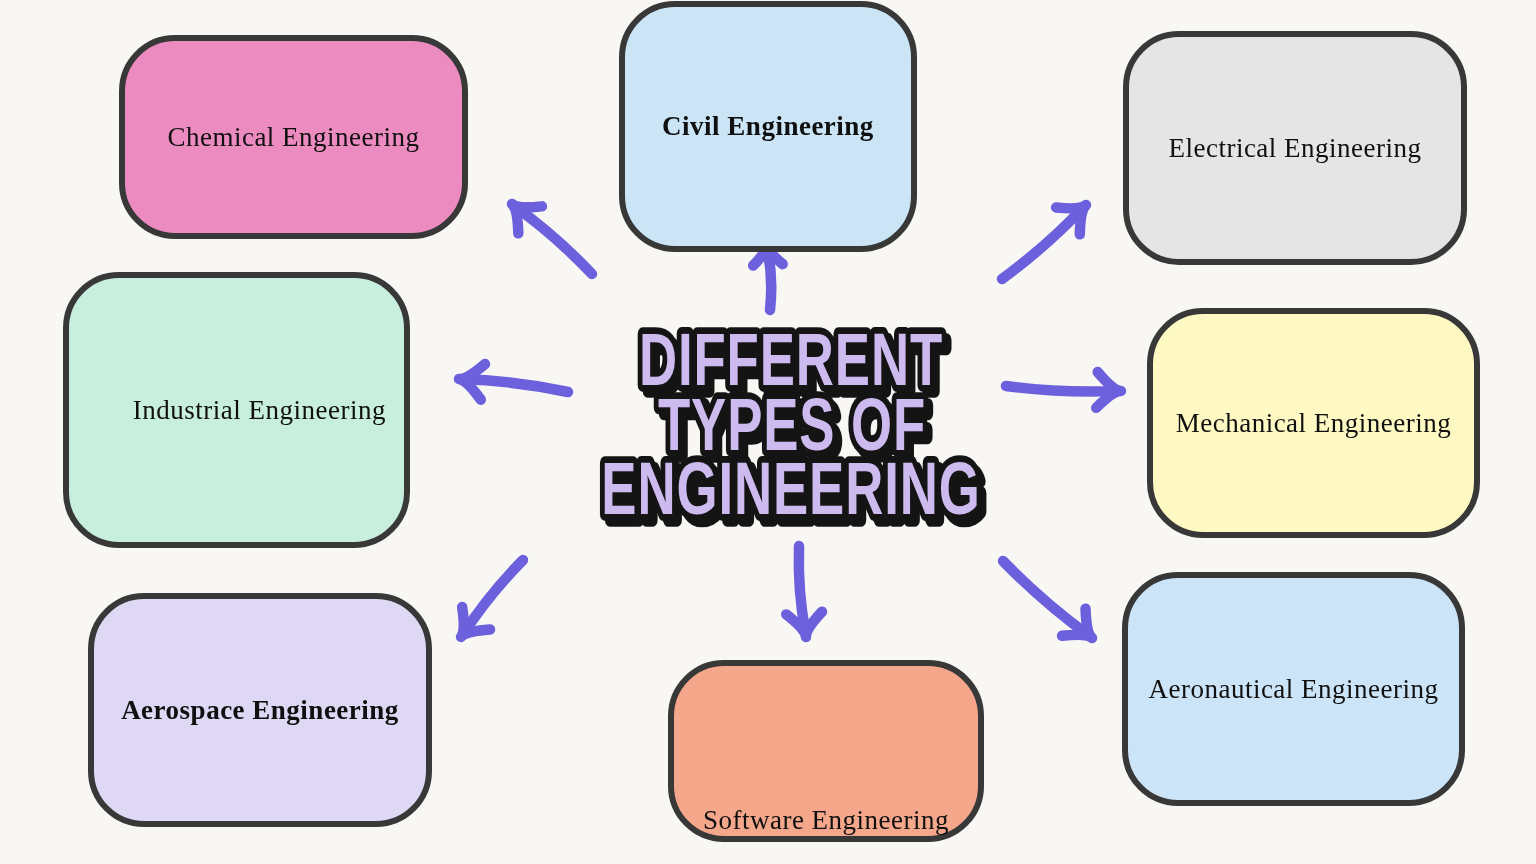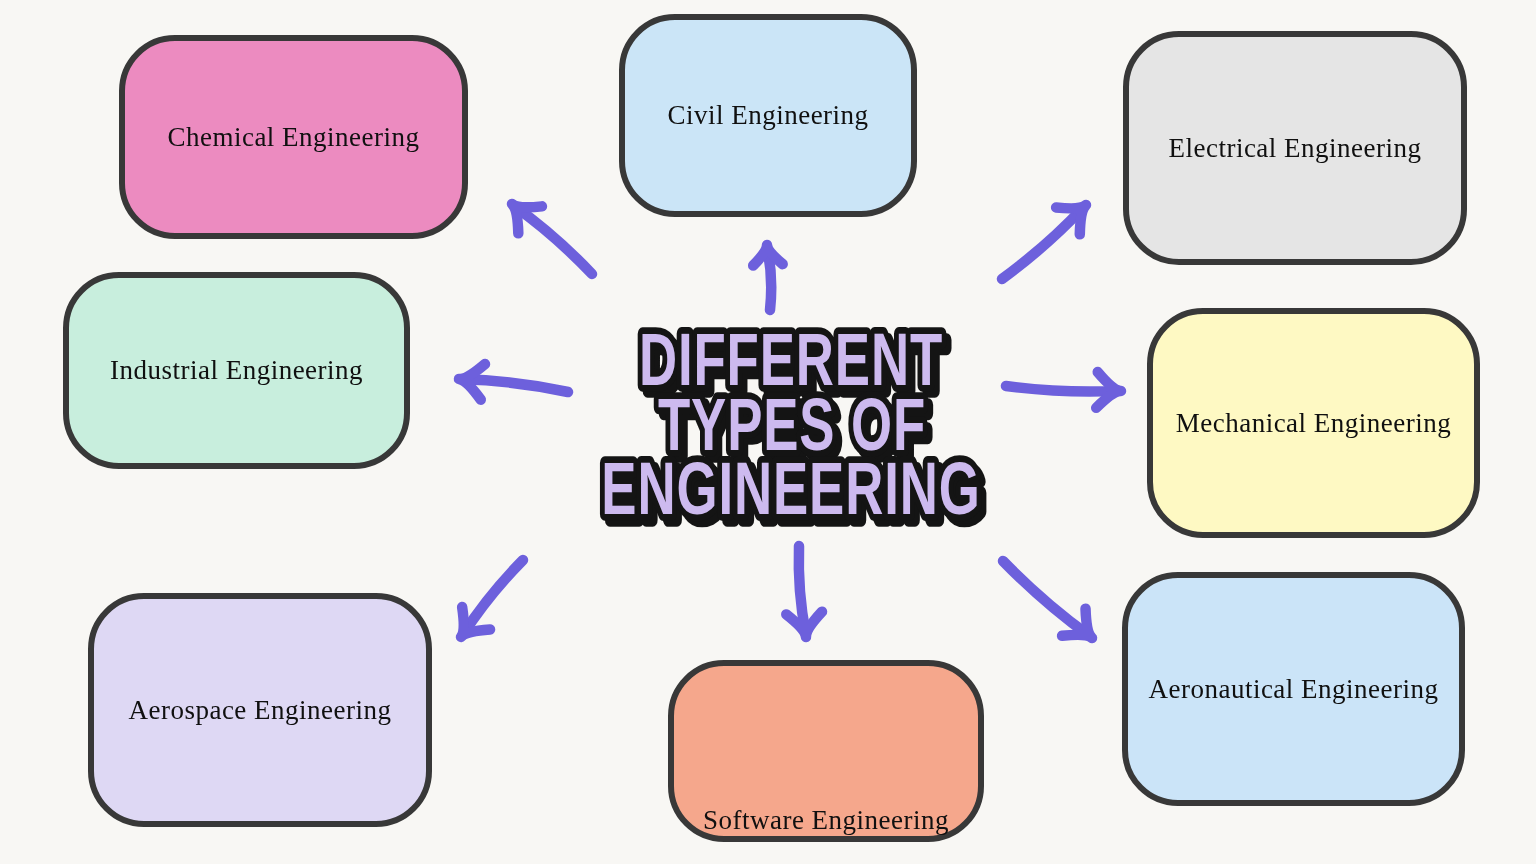--- a/index.html
+++ b/index.html
@@ -116,33 +116,33 @@
       <text class="title-text title-shadow" transform="translate(796,520) scale(0.88,1.25)">ENGINEERING</text>
       <text class="title-text title-main" transform="translate(791,385) scale(0.88,1.25)">DIFFERENT</text>
       <text class="title-text title-main" transform="translate(792,450) scale(0.88,1.25)">TYPES OF</text>
       <text class="title-text title-main" transform="translate(791,514) scale(0.88,1.25)">ENGINEERING</text>
     </g>
   </svg>
   <div id="nodes-layer">
       <div class="node" style="left: 119px; top: 35px; width: 349px; height: 204px; background: rgb(236, 139, 192); text-align: right;">
         <span class="node-label">Chemical Engineering</span>
       </div>
-      <div class="node" style="left: 619px; top: 14px; width: 298px; height: 203px; background: rgb(203, 229, 247);">
+      <div class="node" style="left: 619px; top: 1px; width: 298px; height: 251px; background: rgb(203, 229, 247); font-weight: bold;">
         <span class="node-label">Civil Engineering</span>
       </div>
       <div class="node" style="left: 1123px; top: 31px; width: 344px; height: 234px; background: #e5e5e5;">
         <span class="node-label">Electrical Engineering</span>
       </div>
-      <div class="node" style="left: 63px; top: 272px; width: 347px; height: 197px; background: rgb(200, 238, 221);">
+      <div class="node" style="left: 63px; top: 272px; width: 347px; height: 276px; background: rgb(200, 238, 221); justify-content: flex-end;">
         <span class="node-label">Industrial Engineering</span>
       </div>
       <div class="node" style="left: 1147px; top: 308px; width: 333px; height: 230px; background: #fef9c3;">
         <span class="node-label">Mechanical Engineering</span>
       </div>
-      <div class="node" style="left: 88px; top: 593px; width: 344px; height: 234px; background: rgb(222, 216, 244);">
+      <div class="node" style="left: 88px; top: 593px; width: 344px; height: 234px; background: rgb(222, 216, 244); font-weight: bold;">
         <span class="node-label">Aerospace Engineering</span>
       </div>
       <div class="node" style="left: 668px; top: 660px; width: 316px; height: 182px; background: rgb(245, 167, 140); align-items: flex-end;">
         <span class="node-label">Software Engineering</span>
       </div>
       <div class="node" style="left: 1122px; top: 572px; width: 343px; height: 234px; background: rgb(203, 228, 248);">
         <span class="node-label">Aeronautical Engineering</span>
       </div>
     </div>
 </div>

